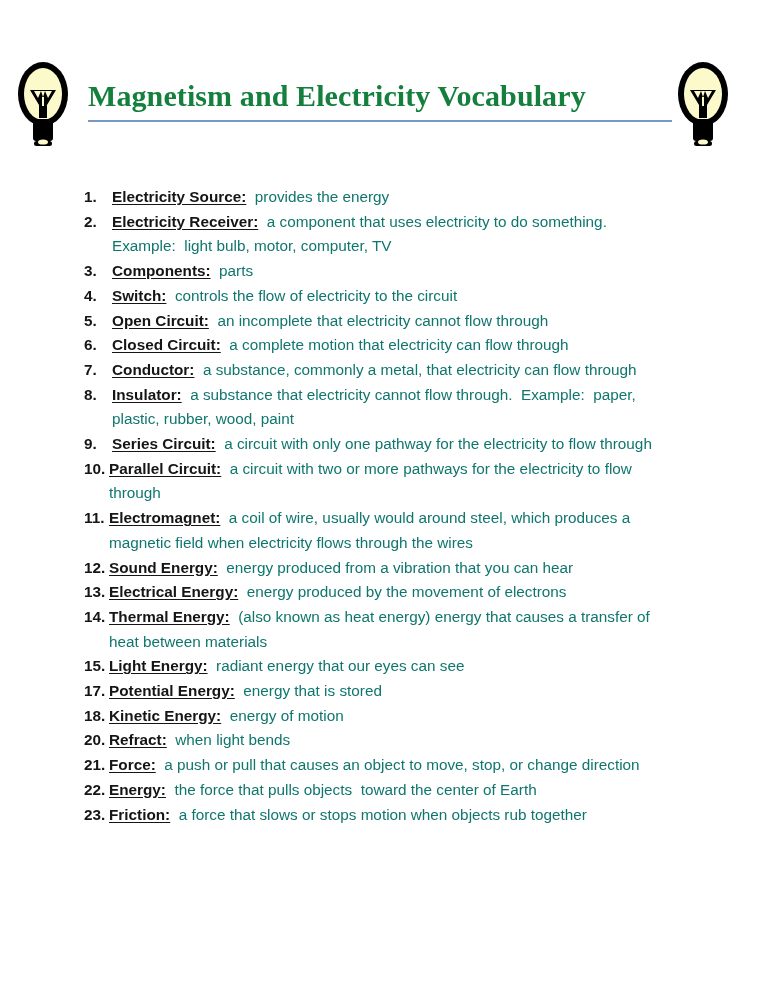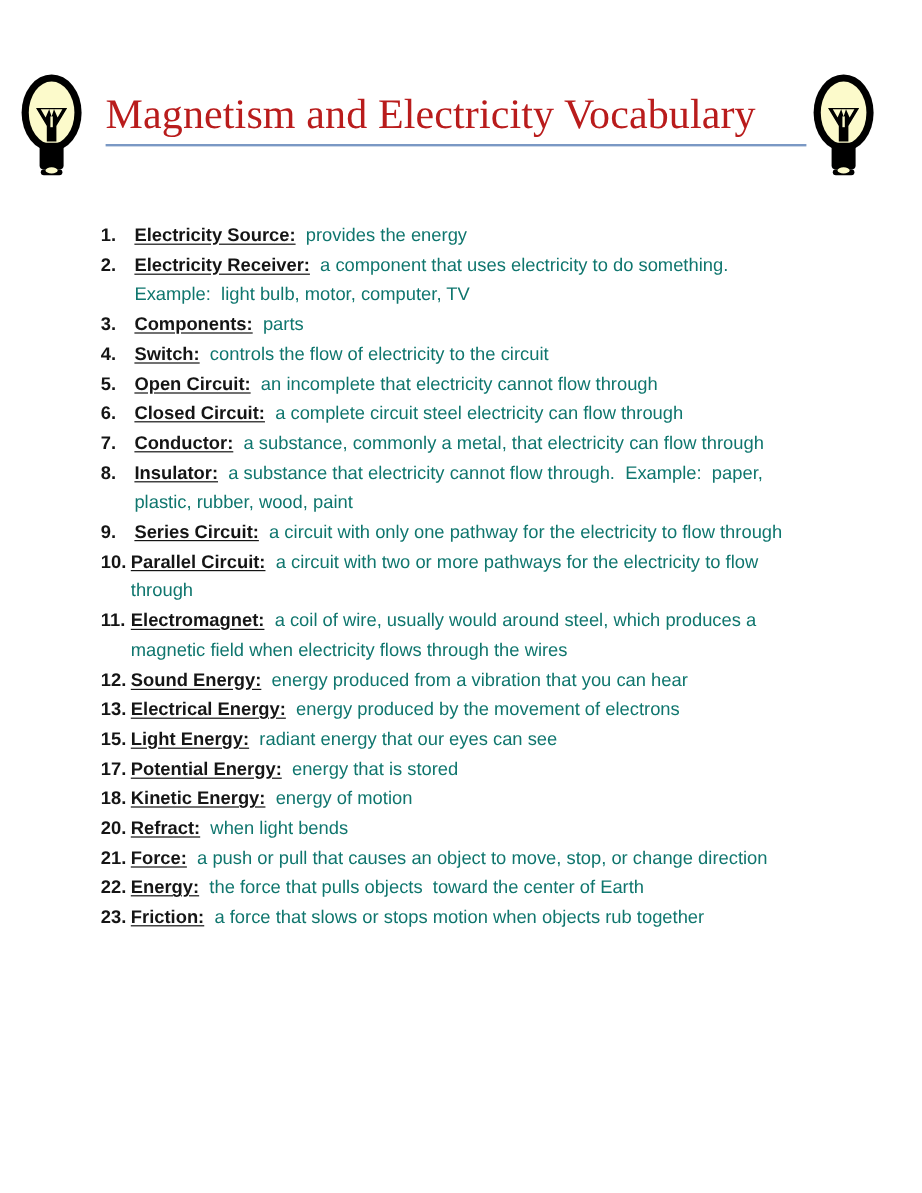--- a/index.html
+++ b/index.html
@@ -31,27 +31,27 @@
   .bulb svg { display: block; width: 100%; height: 100%; }
 
   .title-block {
     position: absolute;
     left: 88px;
     top: 74px;
     width: 584px;
   }
   .doc-title {
     font-family: "Liberation Serif", serif;
-    font-size: 35px;
+    font-size: 30px;
     line-height: 44px;
-    color: #b91c1c;
+    color: #15803d;
     letter-spacing: 0.1px;
     white-space: nowrap;
     margin: 0 0 2px 0;
-    font-weight: normal;
+    font-weight: bold;
   }
   .title-rule {
     height: 2px;
     background: #7A98C4;
     width: 584px;
   }
 
   
   .vocab-list {
     position: absolute;
@@ -148,21 +148,21 @@
     <span class="item-body"><span class="term">Switch:</span><span class="definition">  controls the flow of electricity to the circuit</span></span>
   </li>
 
   <li class="vocab-item">
     <span class="item-number wide">5.</span>
     <span class="item-body"><span class="term">Open Circuit:</span><span class="definition">  an incomplete that electricity cannot flow through</span></span>
   </li>
 
   <li class="vocab-item">
     <span class="item-number wide">6.</span>
-    <span class="item-body"><span class="term">Closed Circuit:</span><span class="definition">  a complete circuit steel electricity can flow through</span></span>
+    <span class="item-body"><span class="term">Closed Circuit:</span><span class="definition">  a complete motion that electricity can flow through</span></span>
   </li>
 
   <li class="vocab-item">
     <span class="item-number wide">7.</span>
     <span class="item-body"><span class="term">Conductor:</span><span class="definition">  a substance, commonly a metal, that electricity can flow through</span></span>
   </li>
 
   <li class="vocab-item">
     <span class="item-number wide">8.</span>
     <span class="item-body"><span class="term">Insulator:</span><span class="definition">  a substance that electricity cannot flow through.  Example:  paper, plastic, rubber, wood, paint</span></span>
@@ -186,20 +186,24 @@
   <li class="vocab-item">
     <span class="item-number tight">12.</span>
     <span class="item-body"><span class="term">Sound Energy:</span><span class="definition">  energy produced from a vibration that you can hear</span></span>
   </li>
 
   <li class="vocab-item">
     <span class="item-number tight">13.</span>
     <span class="item-body"><span class="term">Electrical Energy:</span><span class="definition">  energy produced by the movement of electrons</span></span>
   </li>
 
+  <li class="vocab-item">
+    <span class="item-number tight">14.</span>
+    <span class="item-body"><span class="term">Thermal Energy:</span><span class="definition">  (also known as heat energy) energy that causes a transfer of heat between materials</span></span>
+  </li>
 
   <li class="vocab-item">
     <span class="item-number tight">15.</span>
     <span class="item-body"><span class="term">Light Energy:</span><span class="definition">  radiant energy that our eyes can see</span></span>
   </li>
 
 
   <li class="vocab-item">
     <span class="item-number tight">17.</span>
     <span class="item-body"><span class="term">Potential Energy:</span><span class="definition">  energy that is stored</span></span>

